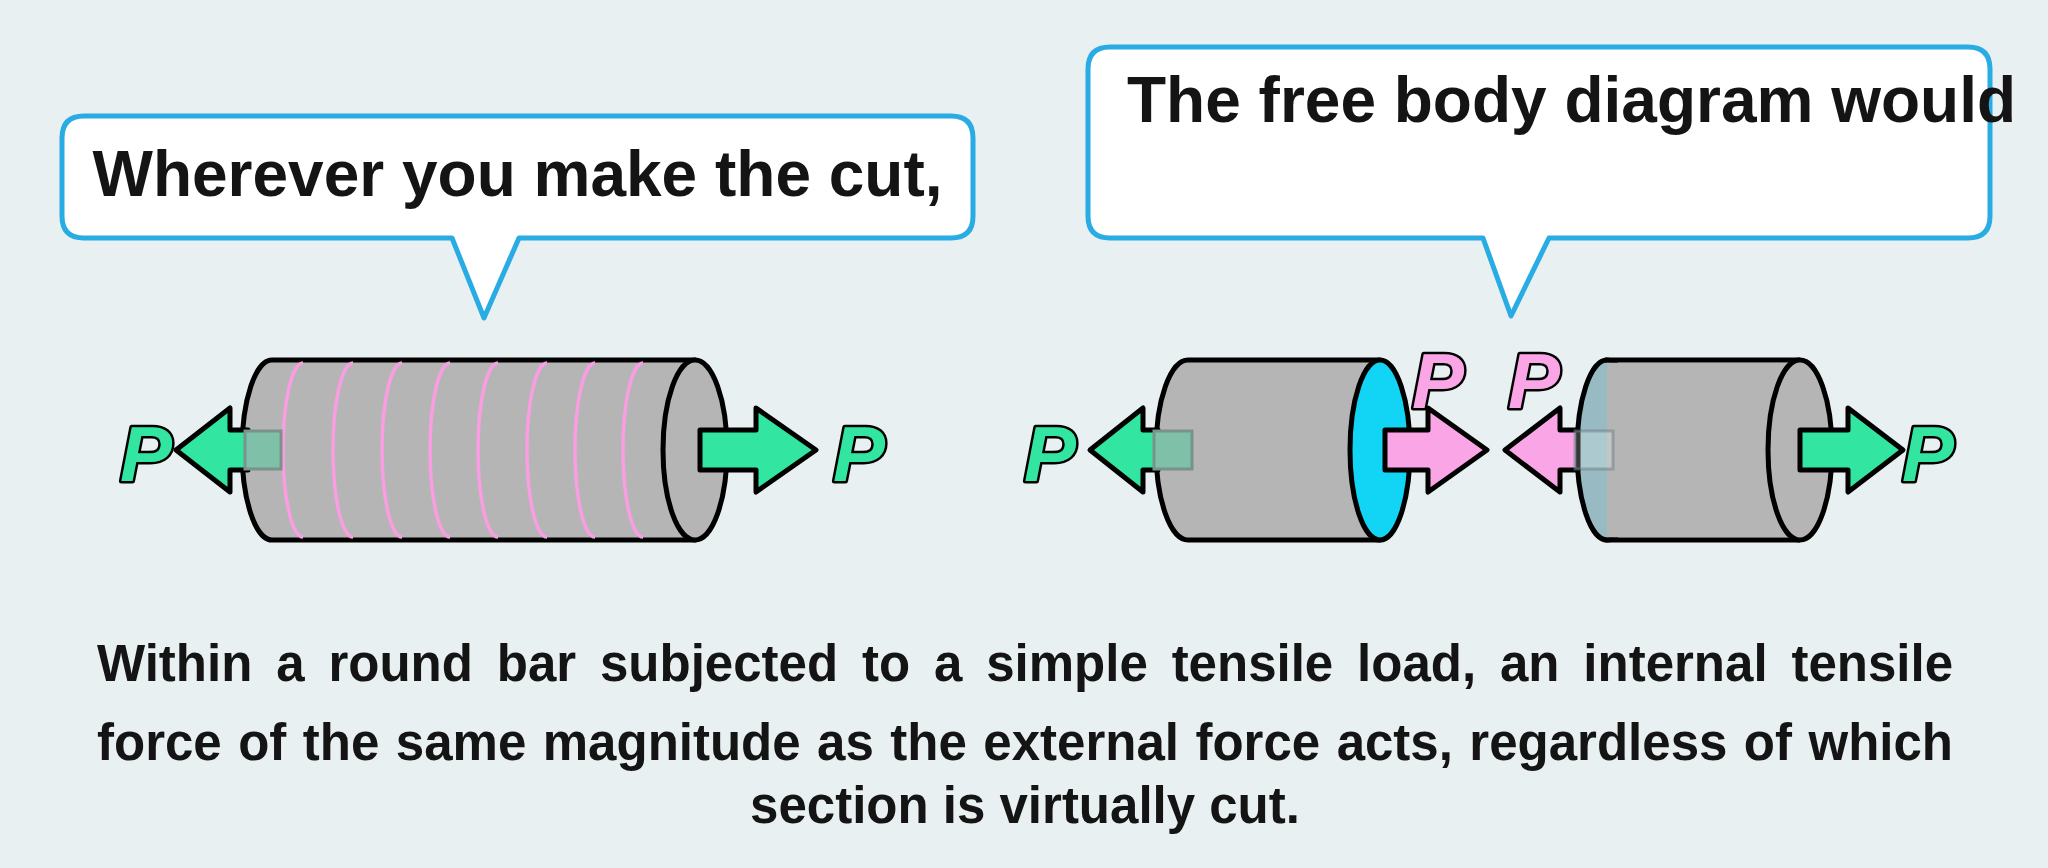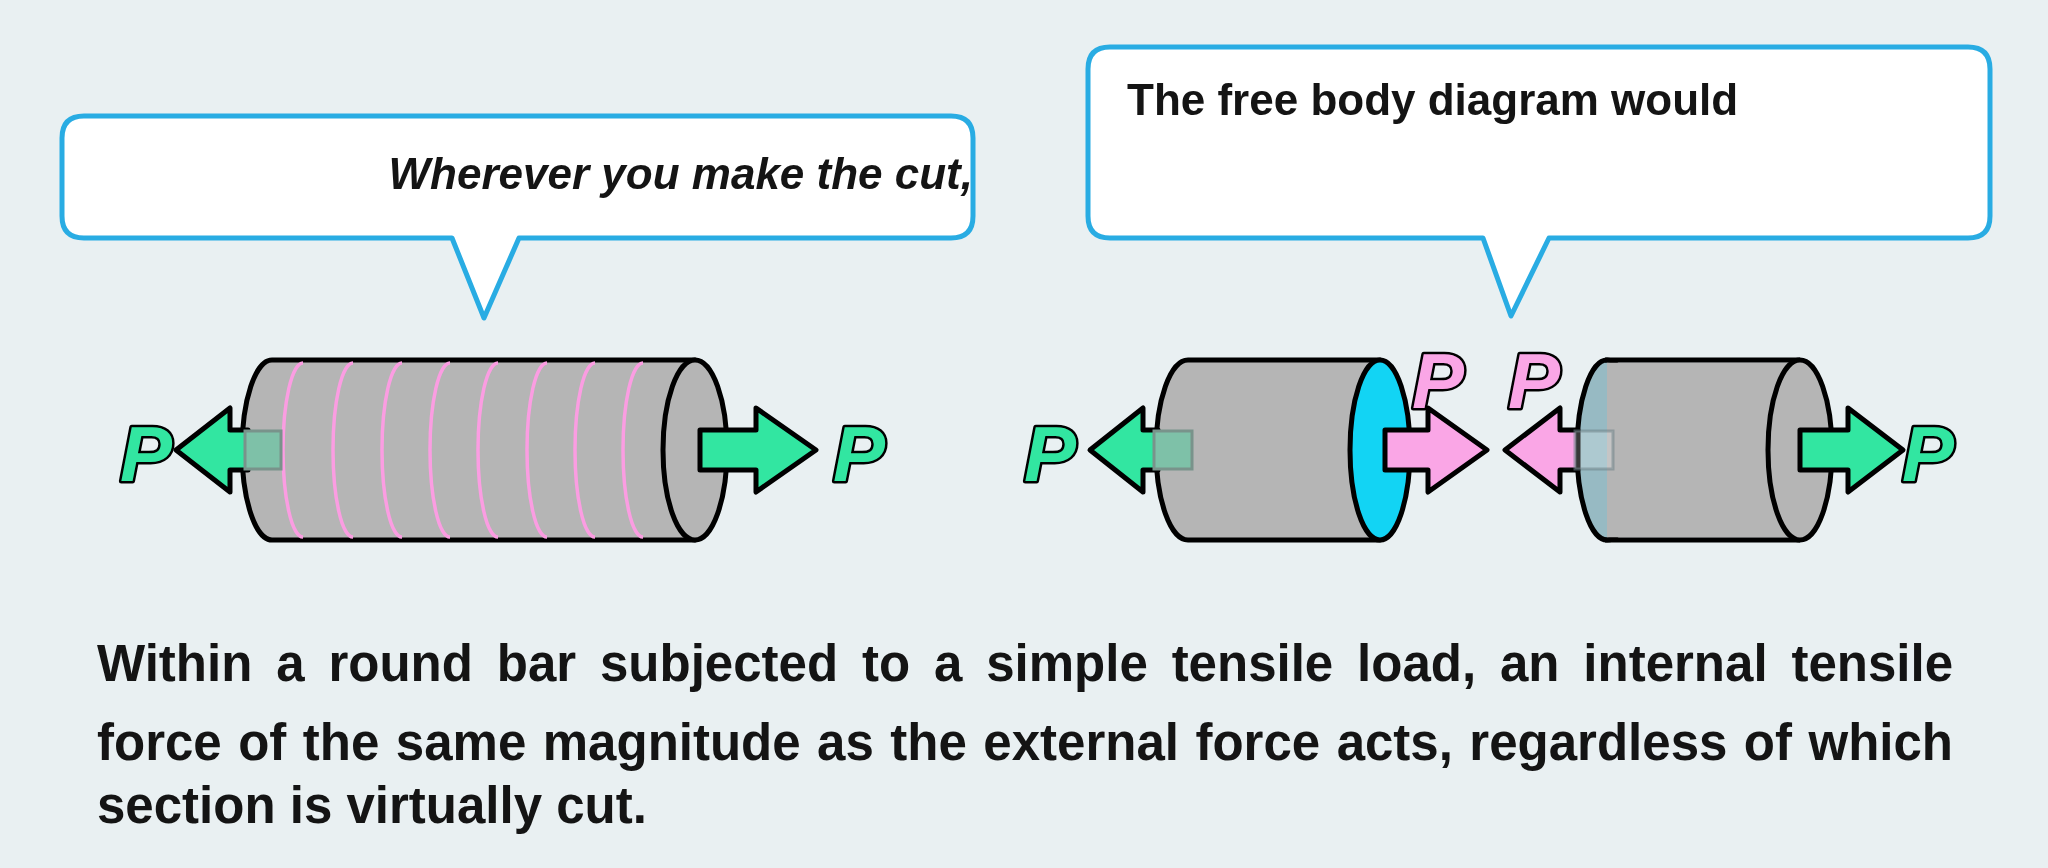--- a/index.html
+++ b/index.html
@@ -1,25 +1,25 @@
 <!DOCTYPE html>
 <html><head>
 <meta charset="utf-8">
 <style>
   html,body{margin:0;padding:0;background:#e9f0f2;}
   .stage{position:relative;width:2048px;height:868px;background:#e9f0f2;overflow:hidden;
          font-family:"Liberation Sans",sans-serif;}
   .stage svg{position:absolute;left:0;top:0;}
-  .bubble-text{position:absolute;color:#141414;font-weight:bold;font-size:44px;line-height:72px;
+  .bubble-text{position:absolute;color:#141414;font-weight:bold;font-size:64px;line-height:72px;
                white-space:nowrap;}
-  .bubble-text.centered{text-align:right;font-style:italic;}
+  .bubble-text.centered{text-align:center;}
   .caption{position:absolute;left:97px;top:616px;width:1856px;color:#141414;
            font-weight:bold;font-size:51px;line-height:63px;}
   .caption .just{text-align:justify;text-align-last:justify;margin-top:16px;}
-  .caption .plain{text-align:left;}
+  .caption .plain{text-align:center;}
   svg text.p-label{font-family:"Liberation Sans",sans-serif;font-weight:bold;font-style:italic;
                    font-size:78px;paint-order:stroke;stroke:#000;stroke-width:5px;
                    stroke-linejoin:round;}
 </style>
 </head>
 <body>
 
 <div class="stage">
 
   <svg width="2048" height="868" viewBox="0 0 2048 868">

